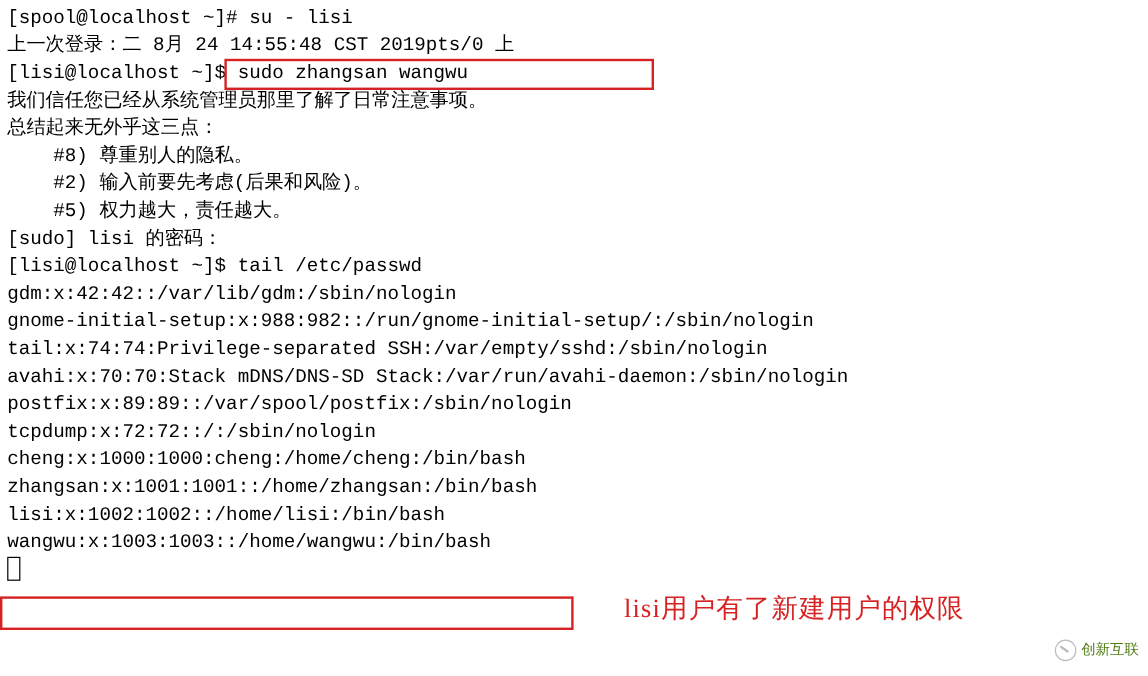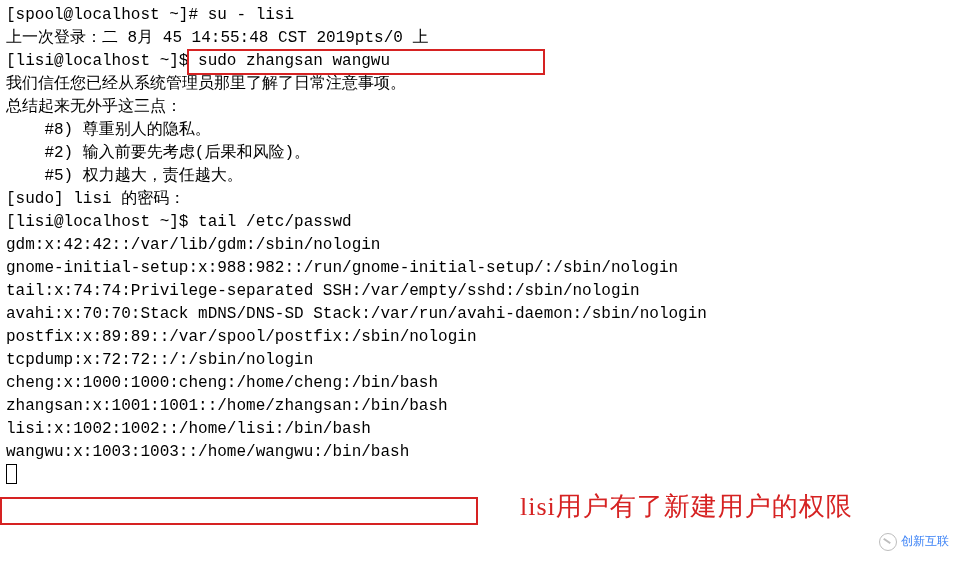--- a/index.html
+++ b/index.html
@@ -35,37 +35,37 @@
     width: 474px;
     height: 24px;
     pointer-events: none;
   }
   .annotation {
     position: absolute;
     left: 520px;
     top: 495px;
     color: #d62222;
     font-family: "SimSun", "宋体", serif;
-    font-size: 26px;
+    font-size: 22px;
     letter-spacing: 1px;
   }
   .cursor {
     display: inline-block;
     width: 9px;
     height: 18px;
     border: 1px solid #000;
     vertical-align: -2px;
   }
   .watermark {
     position: absolute;
     right: 8px;
     bottom: 10px;
     font-family: sans-serif;
     font-size: 12px;
-    color: #3b82f6;
+    color: #4d7c0f;
     display: flex;
     align-items: center;
     gap: 4px;
   }
   .watermark-logo {
     display: inline-block;
     width: 16px;
     height: 16px;
     border: 1.5px solid #bdbdbd;
     border-radius: 50%;
@@ -77,21 +77,21 @@
     left: 3px; top: 6px;
     width: 8px; height: 2px;
     background: #bdbdbd;
     transform: rotate(35deg);
   }
 </style>
 </head>
 <body>
 
 <div class="line">[spool@localhost ~]# su - lisi</div>
-<div class="line">上一次登录：二 8月 45 14:55:48 CST 2019pts/0 上</div>
+<div class="line">上一次登录：二 8月 24 14:55:48 CST 2019pts/0 上</div>
 <div class="line">[lisi@localhost ~]$ sudo zhangsan wangwu</div>
 <div class="line"></div>
 <div class="line">我们信任您已经从系统管理员那里了解了日常注意事项。</div>
 <div class="line">总结起来无外乎这三点：</div>
 <div class="line"></div>
 <div class="line">    #8) 尊重别人的隐私。</div>
 <div class="line">    #2) 输入前要先考虑(后果和风险)。</div>
 <div class="line">    #5) 权力越大，责任越大。</div>
 <div class="line"></div>
 <div class="line">[sudo] lisi 的密码：</div>

